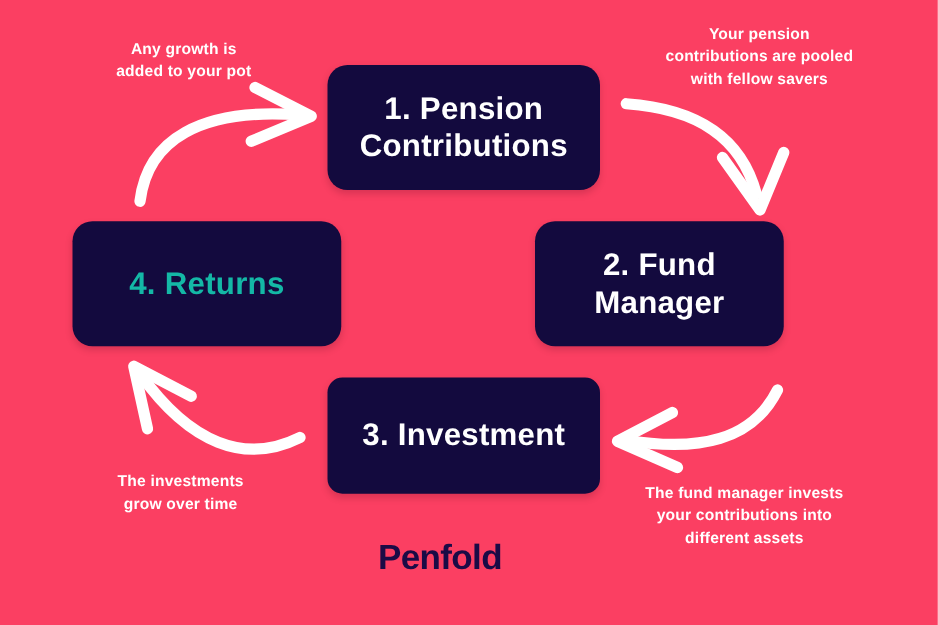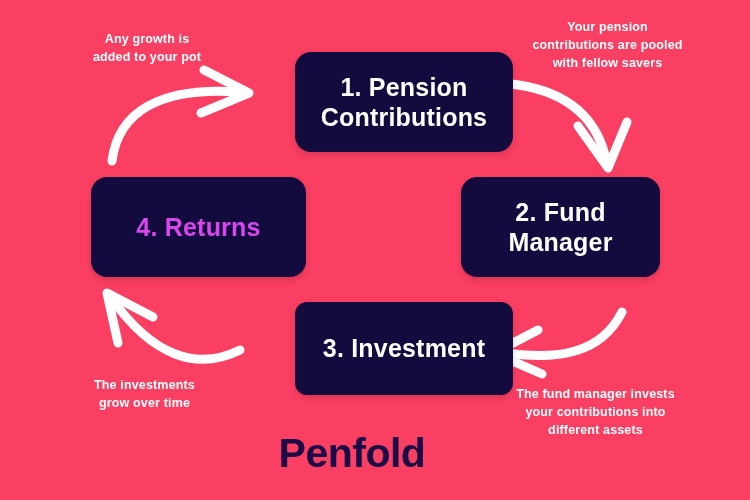--- a/index.html
+++ b/index.html
@@ -30,21 +30,20 @@
     align-items: center;
     justify-content: center;
     text-align: center;
     font-weight: bold;
     font-size: 25px;
     line-height: 1.22;
     letter-spacing: 0.2px;
     box-sizing: border-box;
     padding: 6px 14px;
     box-shadow: 0 3px 6px rgba(60,0,20,0.18);
-    margin-left: 33px;
   }
   #node-1 { left: 262px; top: 52px;  width: 218px; height: 100px; }
   #node-2 { left: 428px; top: 177px; width: 199px; height: 100px; }
   #node-3 { left: 262px; top: 302px; width: 218px; height: 93px; border-radius: 12px;  }
   #node-4 { left: 58px;  top: 177px; width: 215px; height: 100px; }
 
   .node-label { display: block; }
 
   
   .caption {
@@ -71,21 +70,21 @@
   }
 
   
   #brand {
     position: absolute;
     left: 0;
     top: 430px;
     width: 704px;
     text-align: center;
     color: #1B0B46;
-    font-size: 41px;
+    font-size: 28px;
     font-weight: bold;
     letter-spacing: -0.5px;
   }
 </style>
 </head>
 <body>
 
 <div id="canvas" style="background: rgb(251, 63, 98);">
 
   <svg class="arrow-layer" viewBox="0 0 750 500" xmlns="http://www.w3.org/2000/svg">
@@ -118,21 +117,21 @@
 
   <div class="node" id="node-2" style="background: rgb(19, 10, 62); color: rgb(255, 255, 255);">
     <span class="node-label">2. Fund
 Manager</span>
   </div>
 
   <div class="node" id="node-3" style="background: rgb(19, 10, 62); color: rgb(255, 255, 255);">
     <span class="node-label">3. Investment</span>
   </div>
 
-  <div class="node" id="node-4" style="background: rgb(19, 10, 62); color: #d946ef;">
+  <div class="node" id="node-4" style="background: rgb(19, 10, 62); color: #14b8a6;">
     <span class="node-label">4. Returns</span>
   </div>
 
   <div class="caption" id="caption-growth" style="color: rgb(255, 255, 255);">Any growth is
 added to your pot</div>
 
   <div class="caption" id="caption-pooled" style="color: rgb(255, 255, 255);">Your pension
 contributions are pooled
 with fellow savers</div>
 

